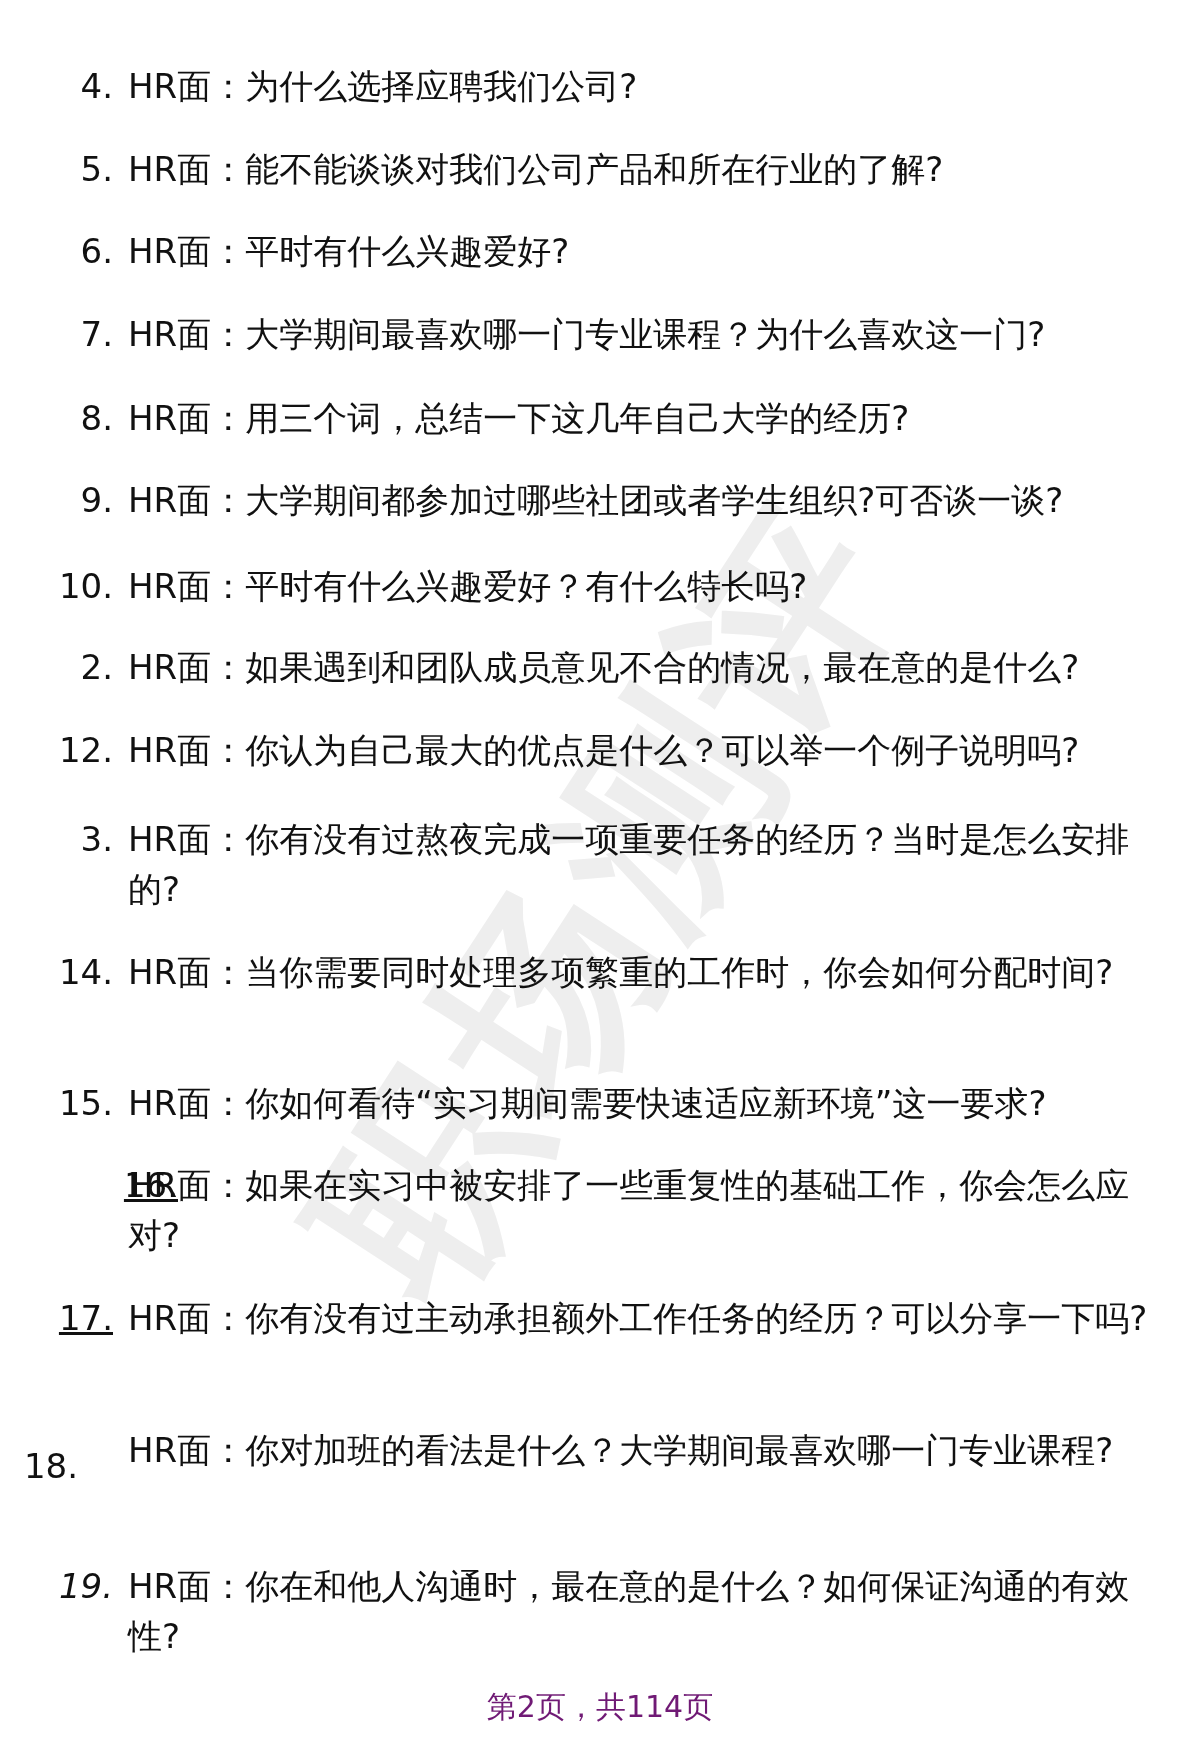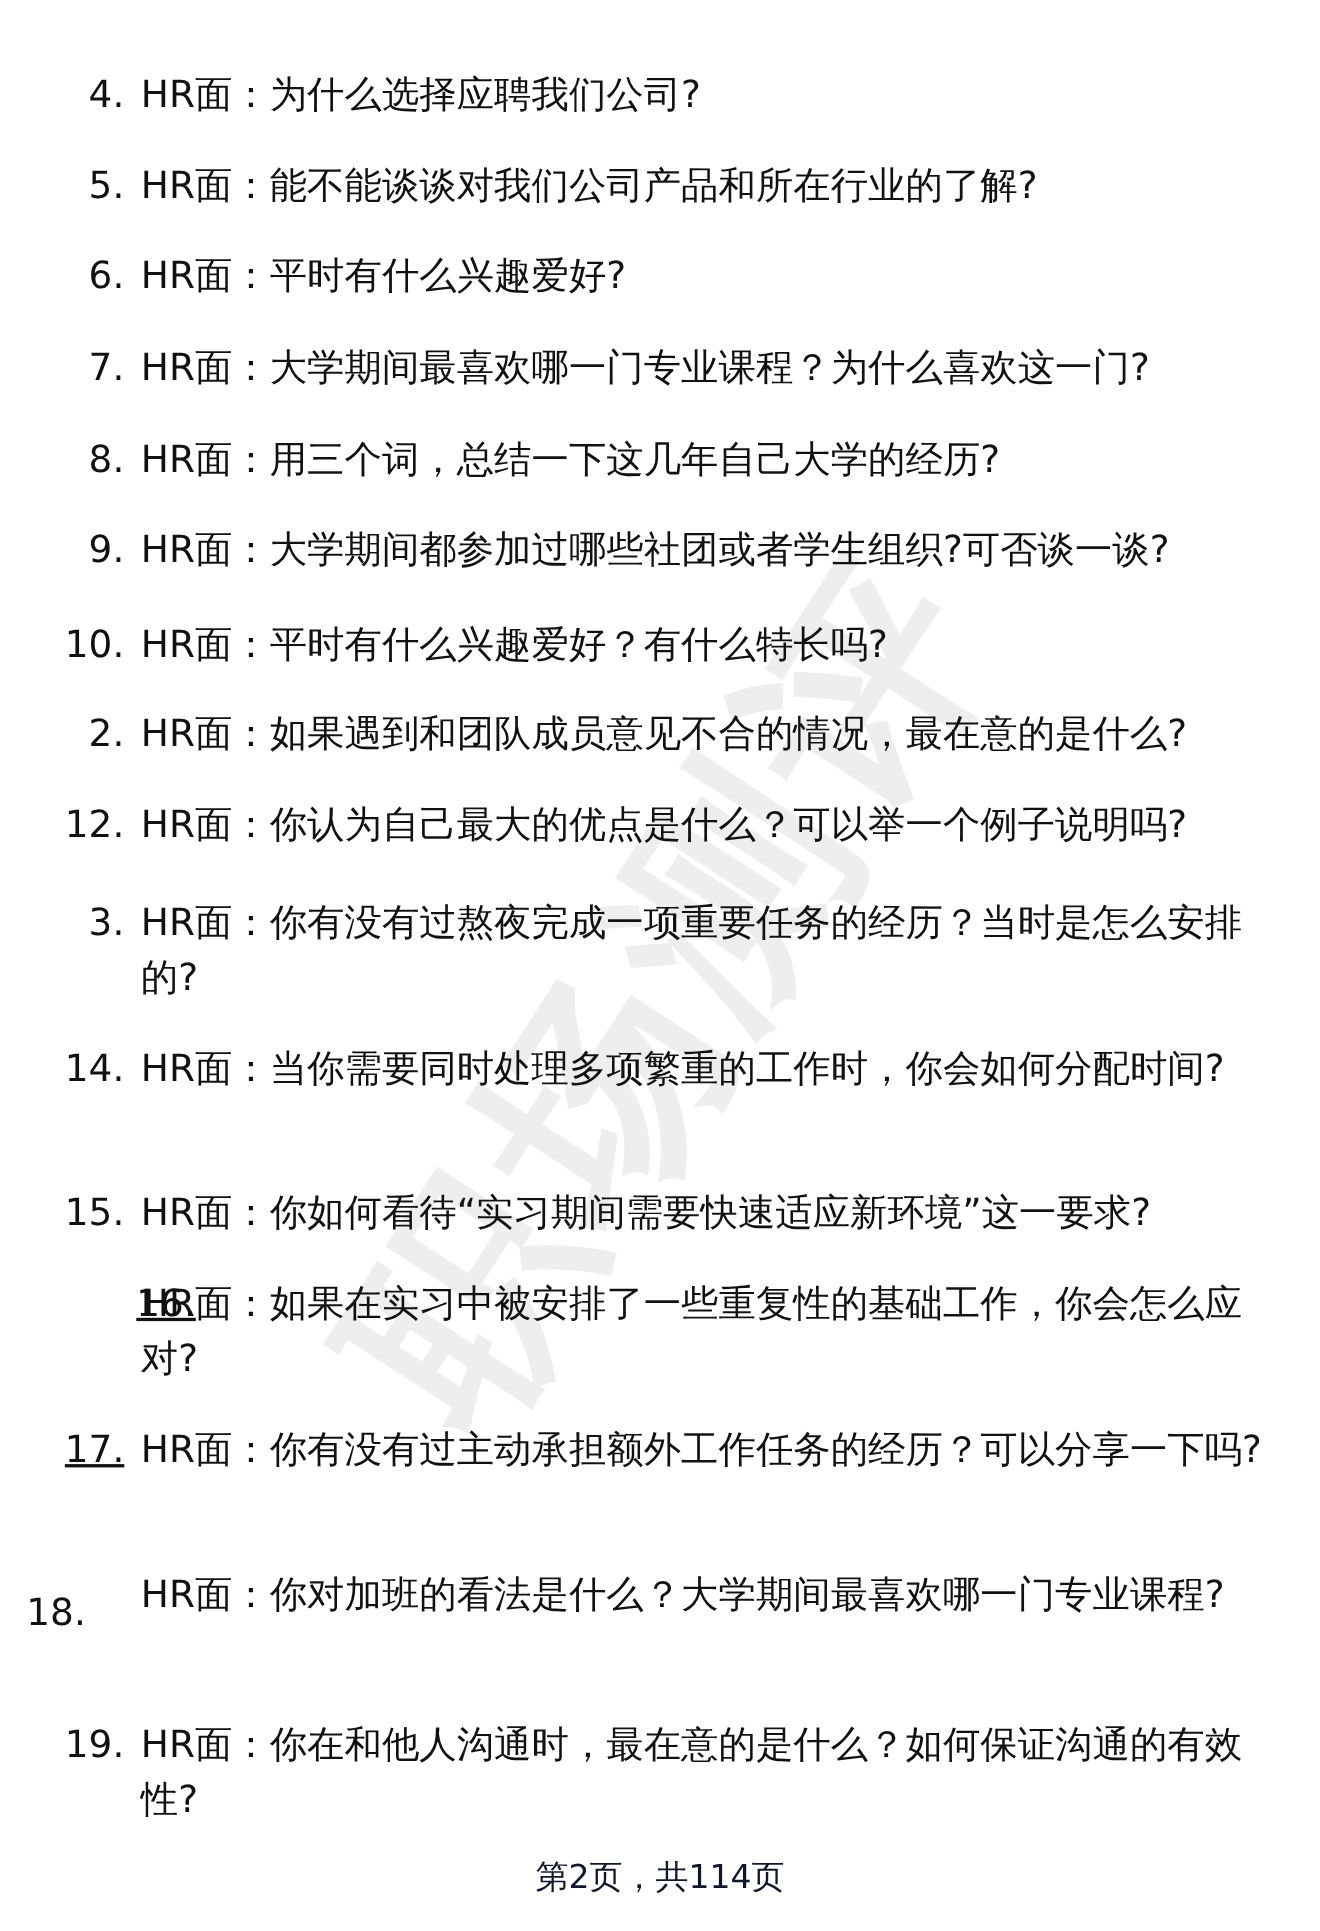--- a/index.html
+++ b/index.html
@@ -25,21 +25,21 @@
       white-space: nowrap;
     }
     .q .body {
       position: absolute; left: 128px; width: 1040px;
       white-space: normal; word-break: break-all;
     }
     .q .prefix { white-space: nowrap; }
     .q .text { }
     .footer {
       position: absolute; left: 0; width: 1200px; top: 1688px;
-      text-align: center; font-size: 30px; line-height: 38px; color: #0f172a;
+      text-align: center; font-size: 30px; line-height: 38px; color: #701a75;
     }
   </style>
 </head>
 <body>
 
 <div class="watermark">职场测评</div>
 
 <div id="question-list">
     <div class="q" style="top: 61px;">
       <span class="num" style="right: 1087px;">4.</span>
@@ -95,18 +95,18 @@
     </div>
     <div class="q" style="top: 1293px;">
       <span class="num" style="right: 1087px; text-decoration: underline;">17.</span>
       <div class="body"><span class="prefix">HR面：</span><span class="text">你有没有过主动承担额外工作任务的经历？可以分享一下吗?</span></div>
     </div>
     <div class="q" style="top: 1425px;">
       <span class="num" style="right: 1122px; margin-top: 16px;">18.</span>
       <div class="body"><span class="prefix">HR面：</span><span class="text">你对加班的看法是什么？大学期间最喜欢哪一门专业课程?</span></div>
     </div>
     <div class="q" style="top: 1561px;">
-      <span class="num" style="right: 1087px;">19.</span>
+      <span class="num" style="right: 1087px; font-style: italic;">19.</span>
       <div class="body"><span class="prefix">HR面：</span><span class="text">你在和他人沟通时，最在意的是什么？如何保证沟通的有效性?</span></div>
     </div>
   </div>
 
 <div class="footer">第2页，共114页</div>
 
 </body></html>

